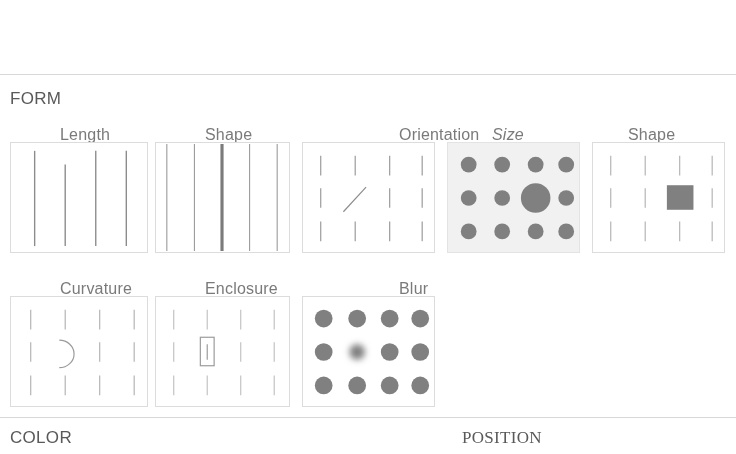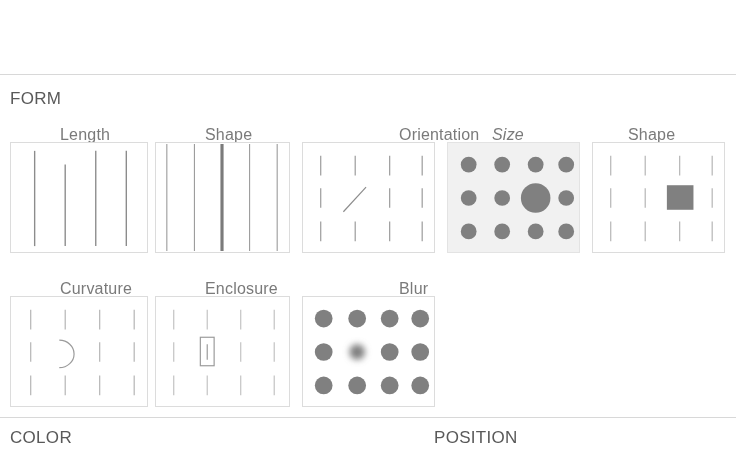--- a/index.html
+++ b/index.html
@@ -24,21 +24,21 @@
   .rule-top{top:74px;}
   .rule-bottom{top:417px;}
 
   
   .section-head{
     position:absolute;color:#595959;font-size:17px;font-weight:400;
     letter-spacing:0.3px;white-space:nowrap;
   }
   #sec-form{left:10px;top:89px;}
   #sec-color{left:10px;top:428px;}
-  #sec-position{left:434px;top:428px;}
+  #sec-position{left:462px;top:428px;font-family:Liberation Serif, serif;}
 
   
   .card-label{
     position:absolute;color:#7a7a7a;font-size:16px;
     letter-spacing:0.2px;white-space:nowrap;padding-left:48px;
   }
   .card{
     position:absolute;box-sizing:border-box;
     border:1px solid #dcdcdc;background:#ffffff;
   }

